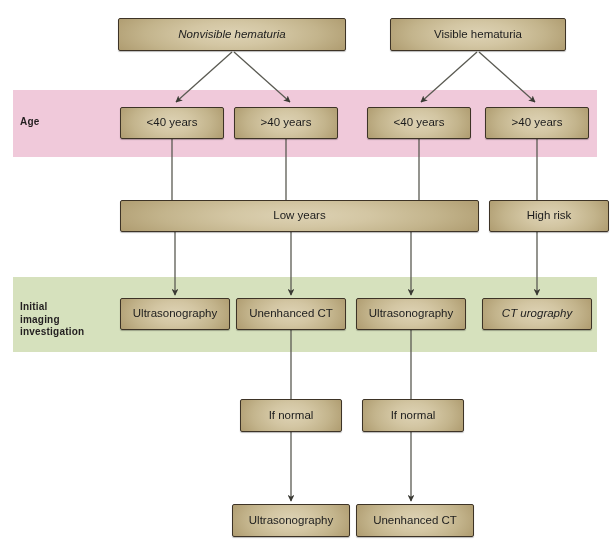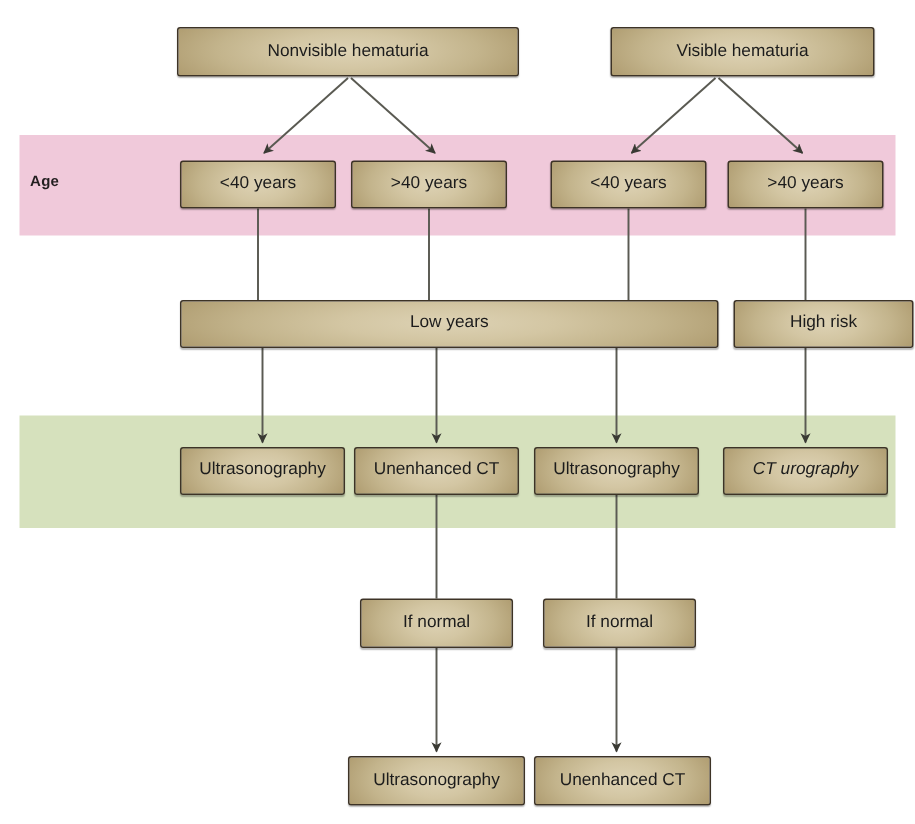--- a/index.html
+++ b/index.html
@@ -76,20 +76,23 @@
 </style>
 </head>
 <body>
 
 <div id="canvas">
 
   <div class="band" id="band-age" style="background: rgb(240, 201, 218);"></div>
   <div class="band" id="band-imaging" style="background: rgb(214, 225, 189);"></div>
 
   <div class="band-label" id="label-age">Age</div>
+  <div class="band-label" id="label-imaging">Initial
+imaging
+investigation</div>
 
   <svg id="wires" viewBox="0 0 610 549" xmlns="http://www.w3.org/2000/svg">
     <defs>
       <marker id="ahead" viewBox="0 0 10 10" refX="9" refY="5" markerWidth="5.2" markerHeight="5.2" orient="auto-start-reverse">
         <path d="M 0 0 L 10 5 L 0 10 L 2.6 5 z" fill="#3a3a34"></path>
       </marker>
     </defs>
     <g stroke="#5a5a52" stroke-width="1.3" fill="none">
 
       <path d="M 232 52 L 176 102" marker-end="url(#ahead)"></path>
@@ -109,24 +112,24 @@
       <path d="M 537 232 L 537 295" marker-end="url(#ahead)"></path>
 
       <path d="M 291 330 L 291 399"></path>
       <path d="M 411 330 L 411 399"></path>
 
       <path d="M 291 432 L 291 501" marker-end="url(#ahead)"></path>
       <path d="M 411 432 L 411 501" marker-end="url(#ahead)"></path>
     </g>
   </svg>
 
-  <div class="node" style="left: 118px; top: 18px; width: 228px; height: 33px;">
+  <div class="node" style="left: 118px; top: 18px; width: 228px; height: 33px; font-style: italic;">
     <span>Nonvisible hematuria</span>
   </div>
-  <div class="node" style="left: 390px; top: 18px; width: 176px; height: 33px; margin-left: 17px;">
+  <div class="node" style="left: 390px; top: 18px; width: 176px; height: 33px;">
     <span>Visible hematuria</span>
   </div>
 
   <div class="node" style="left: 120px; top: 107px; width: 104px; height: 32px;">
     <span>&lt;40 years</span>
   </div>
   <div class="node" style="left: 234px; top: 107px; width: 104px; height: 32px;">
     <span>&gt;40 years</span>
   </div>
   <div class="node" style="left: 367px; top: 107px; width: 104px; height: 32px;">

